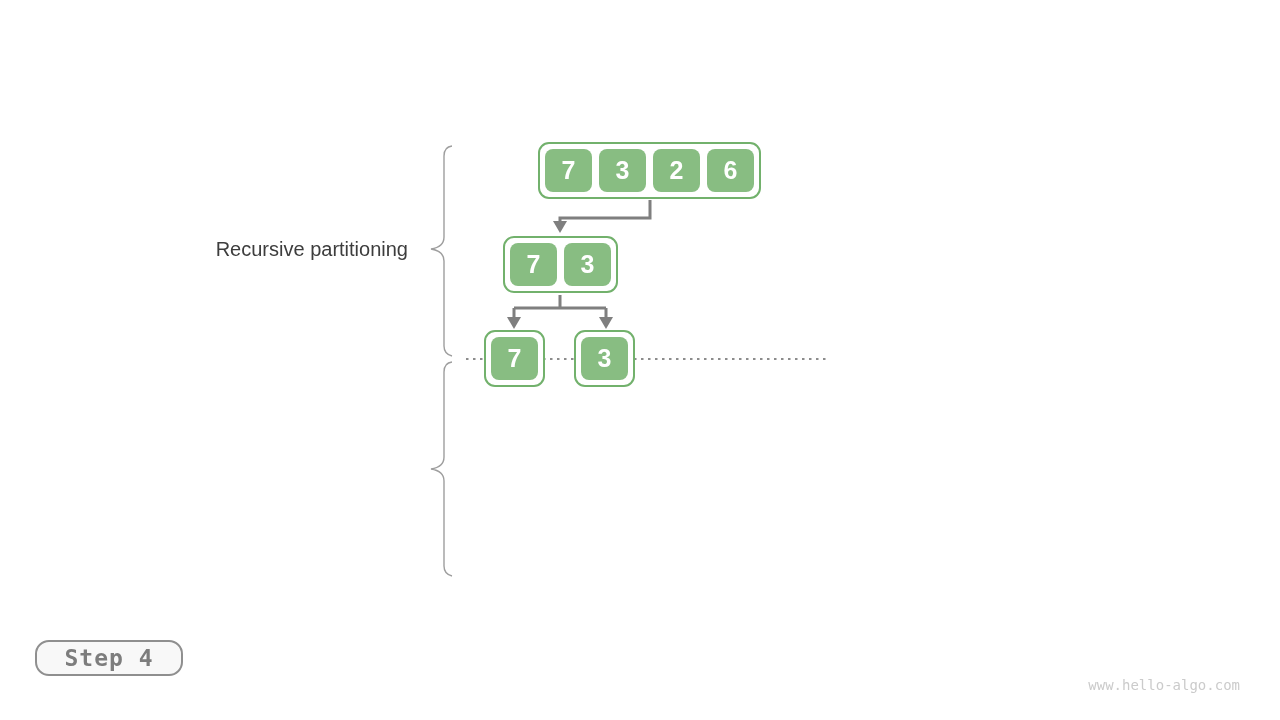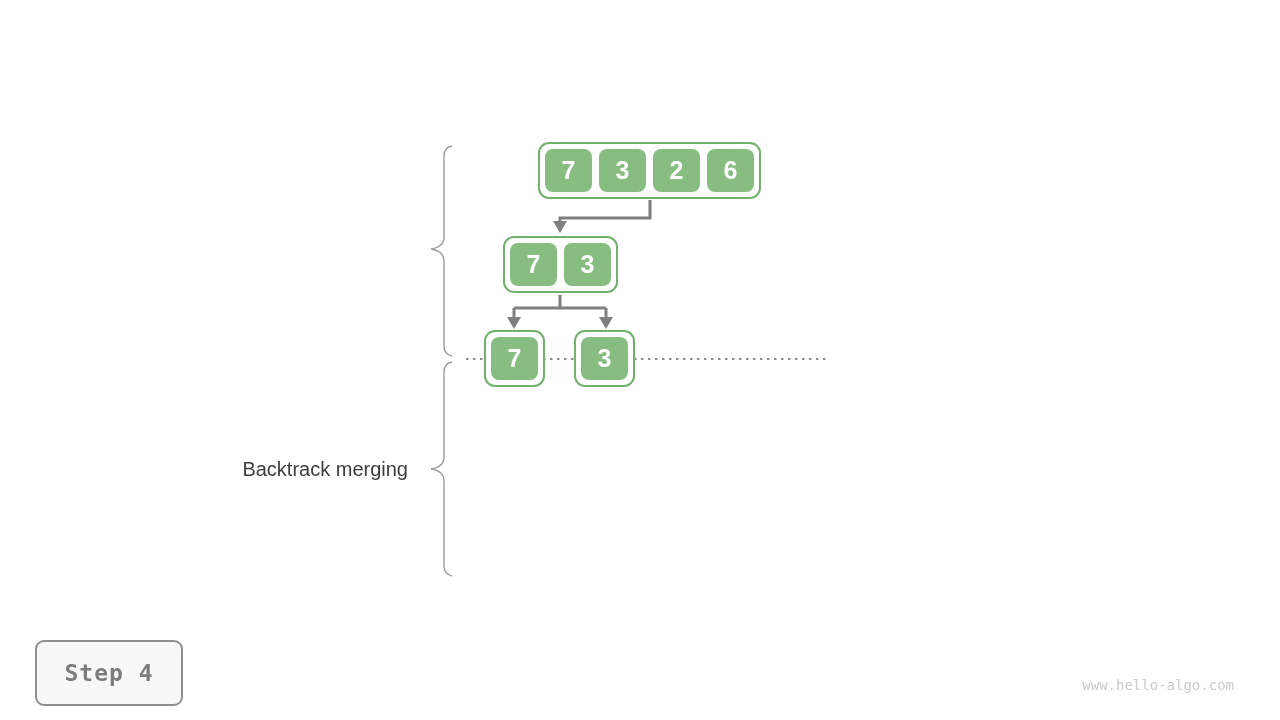--- a/index.html
+++ b/index.html
@@ -51,38 +51,38 @@
     color: #3d3d3d;
     white-space: nowrap;
   }
   .label-recursive { right: 872px; top: 238px; }
   .label-backtrack { right: 872px; top: 458px; }
   .label-terminating { left: 858px; top: 345px; }
   .step-badge {
     position: absolute;
     z-index: 2;
     left: 35px; top: 640px;
-    width: 148px; height: 66px;
+    width: 148px; height: 36px;
     background: #f8f8f8;
     border: 2px solid #8f8f8f;
-    border-radius: 9px;
+    border-radius: 14px;
     display: flex;
     align-items: center;
     justify-content: center;
     font-family: "DejaVu Sans Mono", "Liberation Mono", monospace;
     font-size: 23px;
     font-weight: bold;
     color: #7d7d7d;
     letter-spacing: 1px;
     cursor: pointer;
   }
   .watermark {
     position: absolute;
     z-index: 2;
-    right: 46px; top: 677px;
+    right: 40px; top: 677px;
     font-family: "DejaVu Sans Mono", "Liberation Mono", monospace;
     font-size: 14px;
     color: #cbcbcb;
   }
 </style>
 </head>
 <body>
 
 <div class="stage">
 
@@ -114,19 +114,19 @@
     <div class="cell">3</div>
   </div>
 
   <div class="abox box-l3a">
     <div class="cell">7</div>
   </div>
   <div class="abox box-l3b">
     <div class="cell">3</div>
   </div>
 
-  <div class="side-label label-backtrack">Backtrack merging</div>
+  <div class="side-label label-recursive">Recursive partitioning</div>
 
   <div class="step-badge">Step 4</div>
 
   <div class="watermark">www.hello-algo.com</div>
 
 </div>
 
 </body></html>

